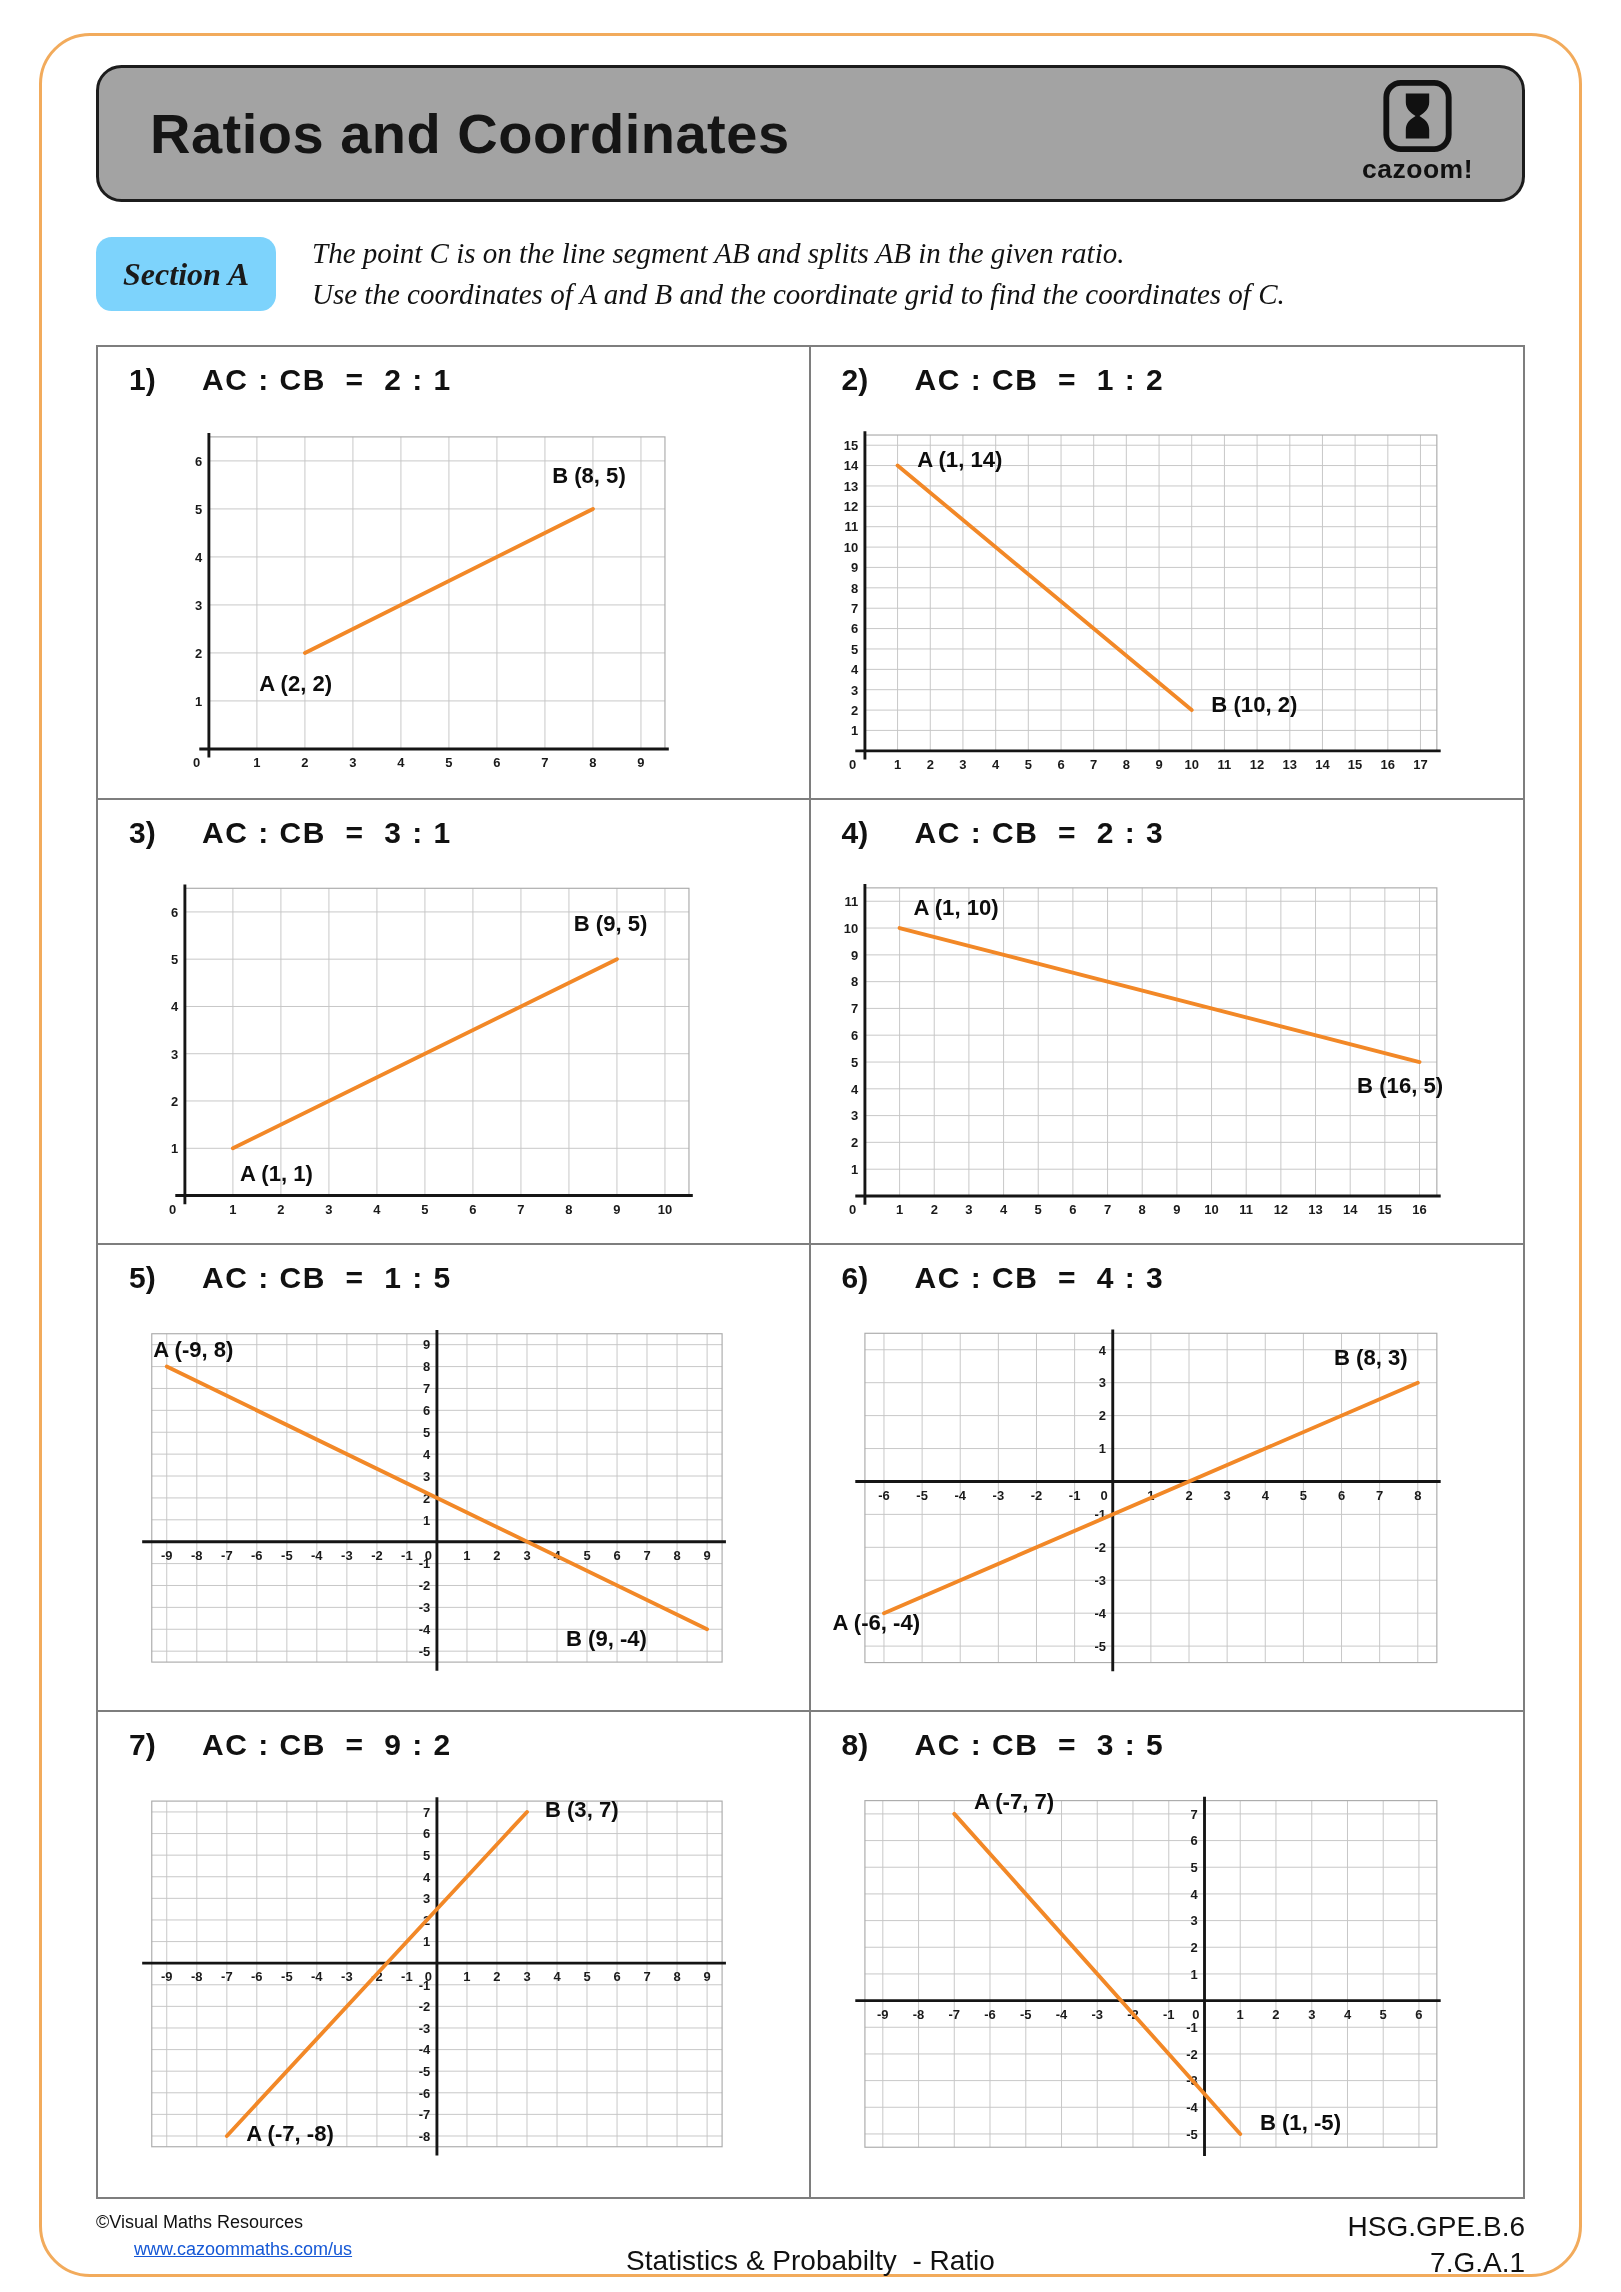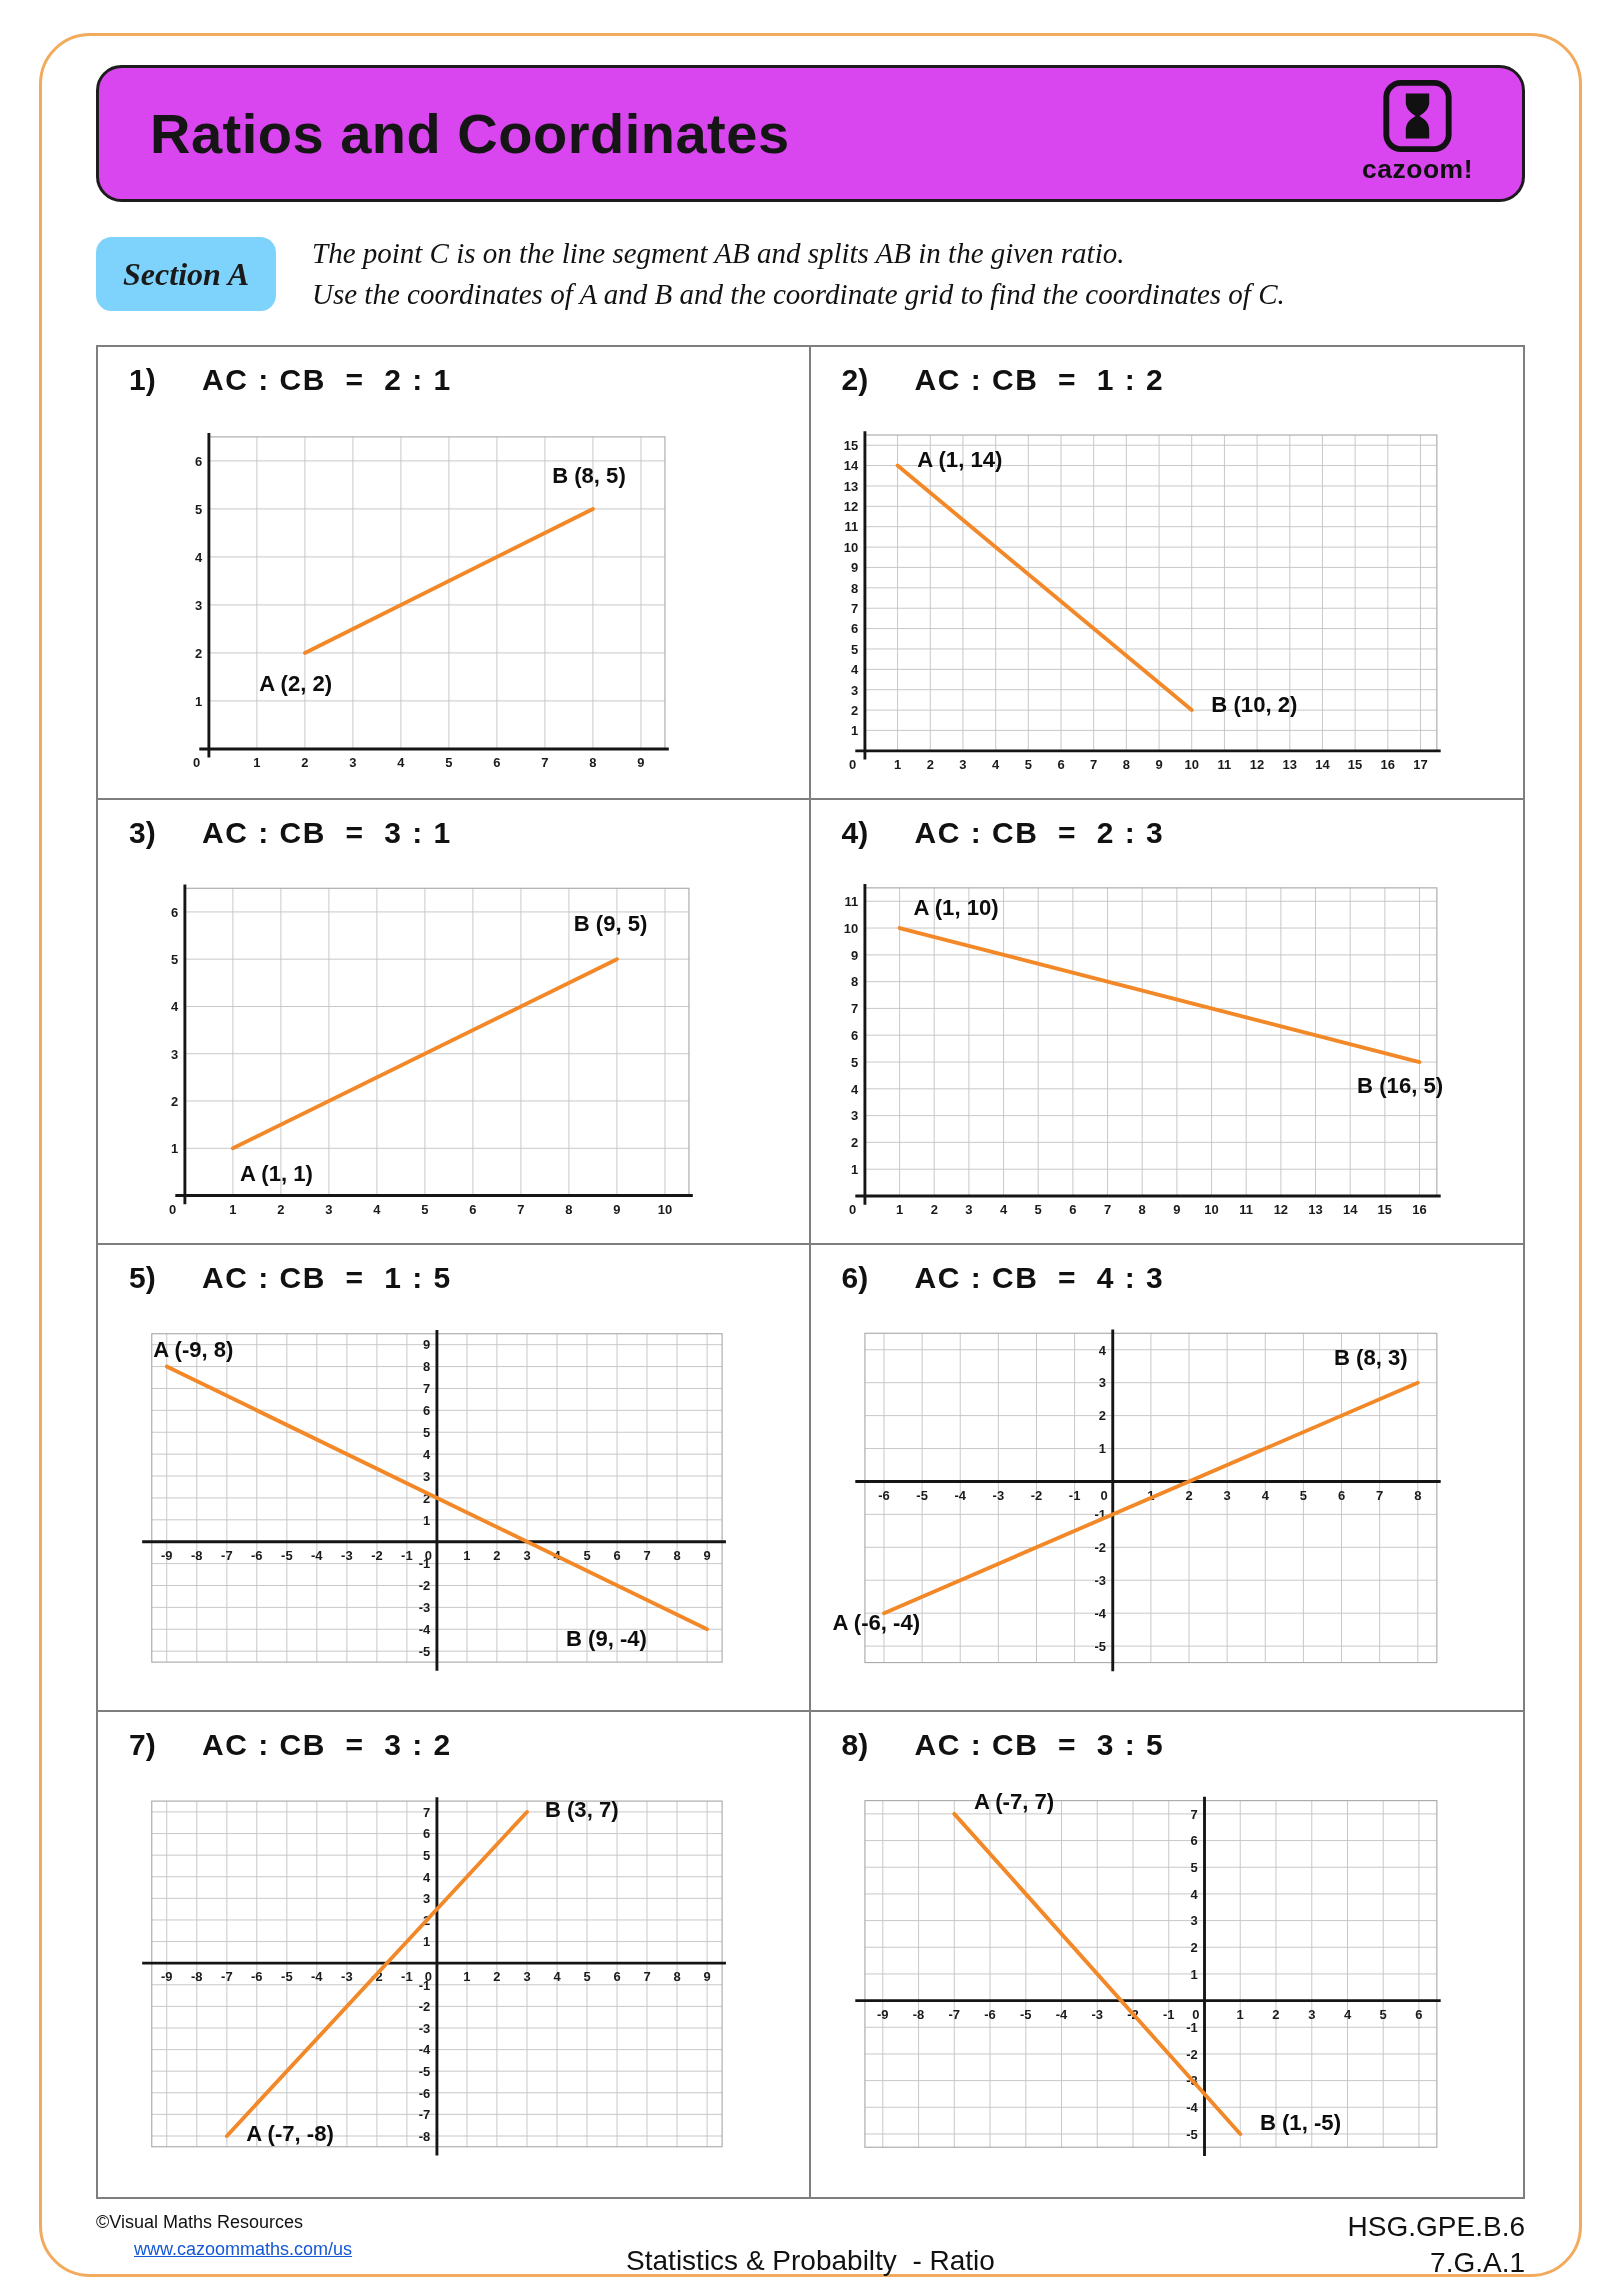--- a/index.html
+++ b/index.html
@@ -11,21 +11,21 @@
     overflow: hidden;
     color: #111;
   }
   .frame {
     position: absolute; left: 39px; right: 39px; top: 33px; bottom: 15.7px;
     border: 3.9px solid #F2AB5C; border-radius: 51px; pointer-events: none;
   }
   .title-box {
     position: absolute; left: 96px; right: 96px; top: 65px; height: 137px;
     border: 3.9px solid #1c1c1c; border-radius: 25.5px;
-    display: flex; align-items: center; background: #d946ef;
+    display: flex; align-items: center; background: #a3a3a3;
   }
   .page-title { font-size: 56px; font-weight: bold; color: #151515; margin-left: 51px; letter-spacing: 0.5px; }
   .logo { position: absolute; right: 41px; top: 9.8px; width: 127px; text-align: center; }
   .logo-text { font-size: 26.5px; font-weight: bold; color: #111; margin-top: -3.9px; letter-spacing: 0.5px; }
   .section-badge {
     position: absolute; left: 96px; top: 237px; width: 180px; height: 74px;
     background: #FBE3D6; border-radius: 15.7px;
     display: flex; align-items: center; justify-content: center;
     font-family: "Liberation Serif", serif; font-size: 32px; font-weight: bold; font-style: italic; color: #1a1a1a;
   }
@@ -486,21 +486,21 @@
           <text class="tk" text-anchor="end" x="306.4" y="56.1">4</text>
           <line x1="75.8" y1="324.7" x2="630.2" y2="85.3" stroke="#F28827" stroke-width="4" stroke-linecap="round"></line>
           <text class="pt" text-anchor="start" x="22.3" y="341.8">A (-6, -4)</text>
           <text class="pt" text-anchor="start" x="543.1" y="66.5">B (8, 3)</text>
         </svg>
       </div>
     </div>
     <div class="cell">
       <div class="cell-head">
         <span class="pnum">7)</span>
-        <span class="pratio">AC : CB  =  3 : 2</span>
+        <span class="pratio">AC : CB  =  9 : 2</span>
       </div>
       <div class="graph">
         <svg width="725" height="416" viewBox="0 0 740 424">
           <line class="gl" x1="71.6" y1="394" x2="71.6" y2="34"></line>
           <line class="gl" x1="102.9" y1="394" x2="102.9" y2="34"></line>
           <line class="gl" x1="134.2" y1="394" x2="134.2" y2="34"></line>
           <line class="gl" x1="165.4" y1="394" x2="165.4" y2="34"></line>
           <line class="gl" x1="196.7" y1="394" x2="196.7" y2="34"></line>
           <line class="gl" x1="227.9" y1="394" x2="227.9" y2="34"></line>
           <line class="gl" x1="259.2" y1="394" x2="259.2" y2="34"></line>

